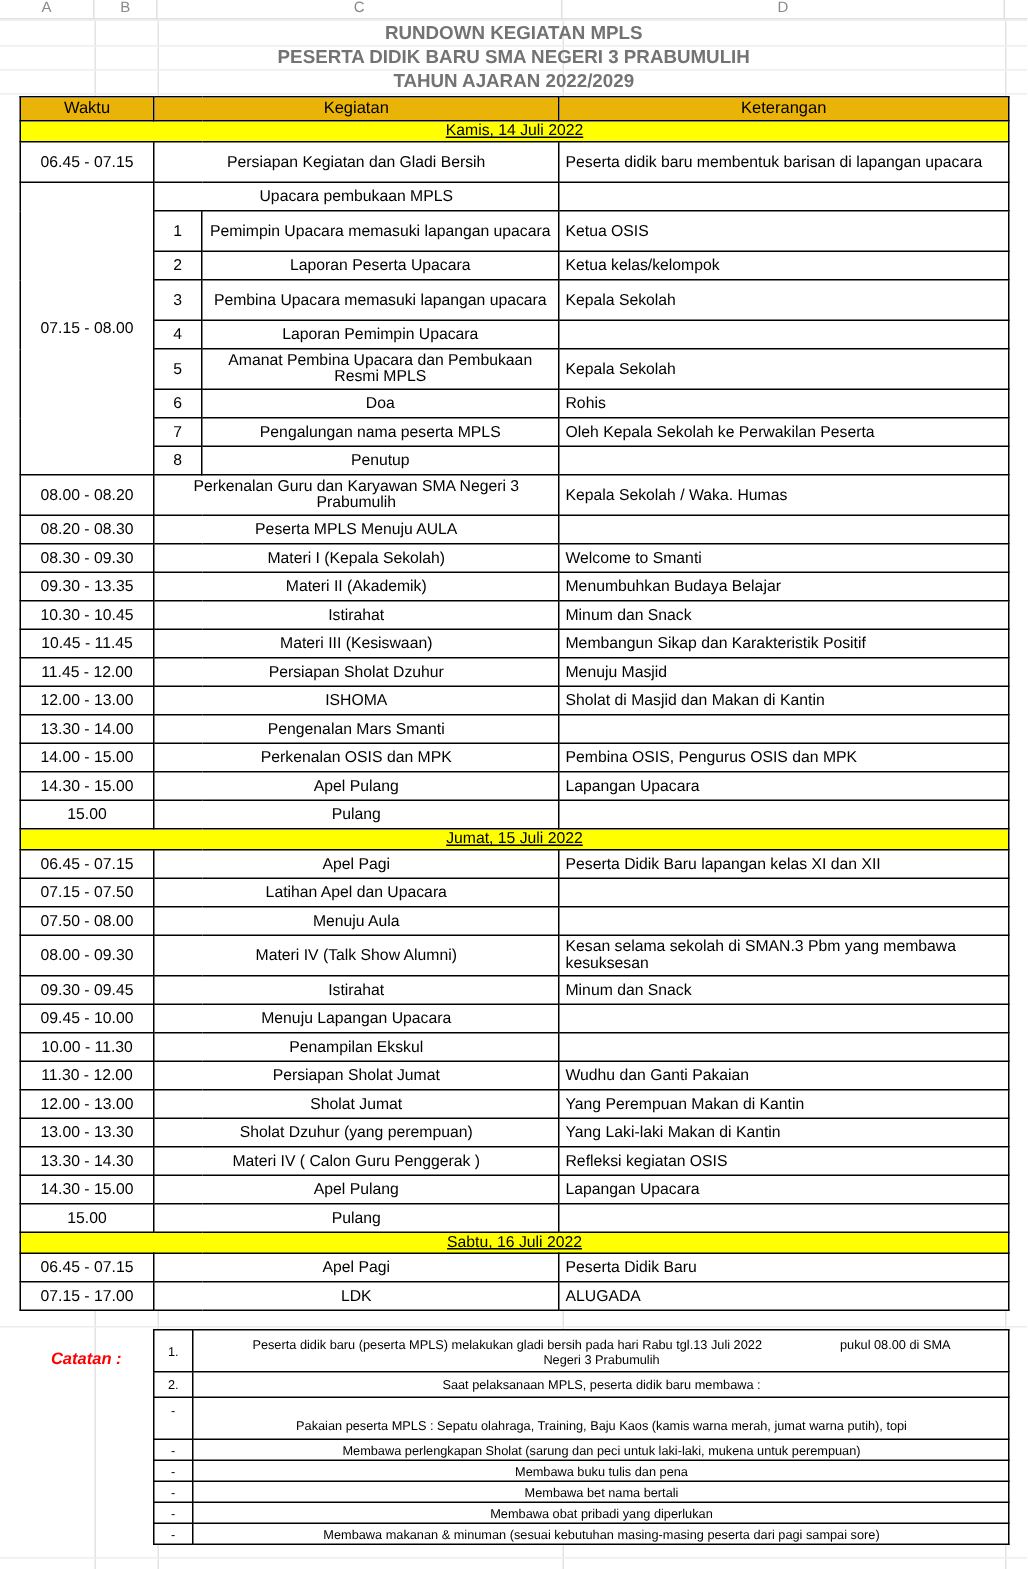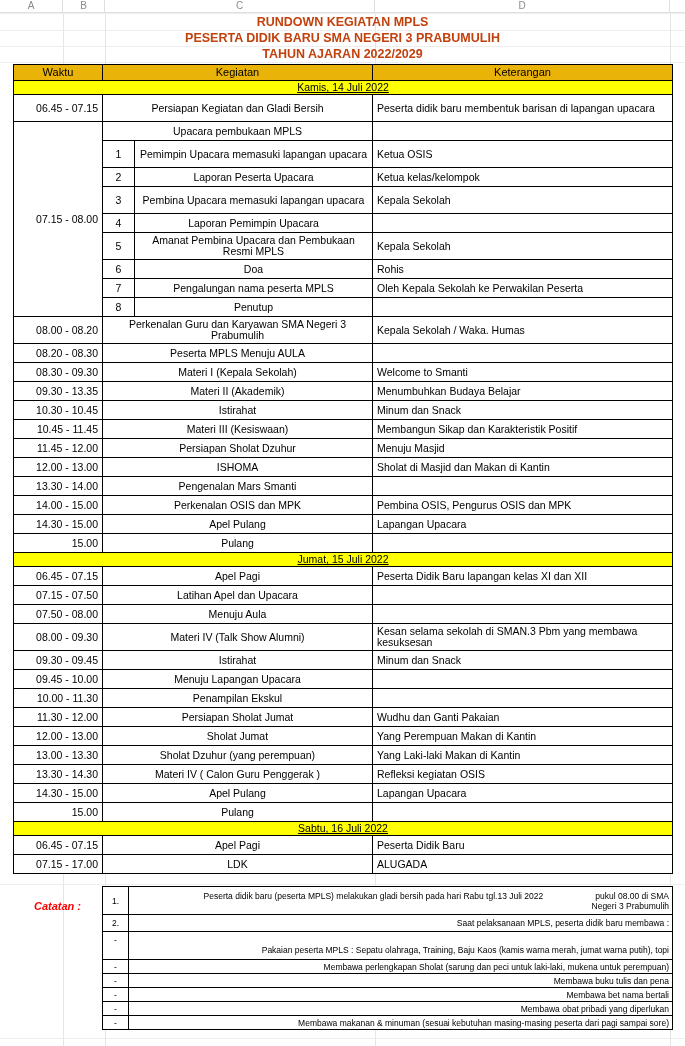--- a/index.html
+++ b/index.html
@@ -59,21 +59,21 @@
     position: absolute;
     left: 13px; top: 14px;
     width: 659px;
     z-index: 2;
   }
   .title-line {
     text-align: center;
     font-weight: bold;
     font-size: 12.5px;
     line-height: 16px;
-    color: #c2410c;
+    color: #737373;
     white-space: nowrap;
   }
 
   
   table.grid {
     position: absolute;
     border-collapse: collapse;
     table-layout: fixed;
     z-index: 3;
     background: #fff;
@@ -104,21 +104,21 @@
   td.day {
     background: #ffff00;
     text-align: center;
     font-weight: bold;
     text-decoration: underline;
     font-size: 10.5px;
     height: 14px;
     padding: 0 2px;
   }
   td.time {
-    text-align: right;
+    text-align: center;
     white-space: nowrap;
     padding: 1px 2px;
   }
   td.num {
     text-align: center;
     padding: 1px 2px;
   }
   td.act { text-align: center; padding-left: 6px; }
   td.note { text-align: left; padding-left: 6px; }
   td.b { font-weight: bold; }
@@ -151,21 +151,21 @@
     font-size: 8.5px;
     line-height: 10px;
     padding: 1px 3px;
   }
   #notes-table td.nnum {
     width: 26px;
     text-align: center;
     vertical-align: middle;
   }
   #notes-table td.ntxt {
-    text-align: right;
+    text-align: center;
     padding-left: 4px;
     vertical-align: middle;
   }
   .nr-tall { height: 28px; }
   .nr-med  { height: 17px; }
   .nr-s    { height: 14px; }
   .gap-wide { display:inline-block; width: 52px; }
 </style>
 </head>
 <body>

